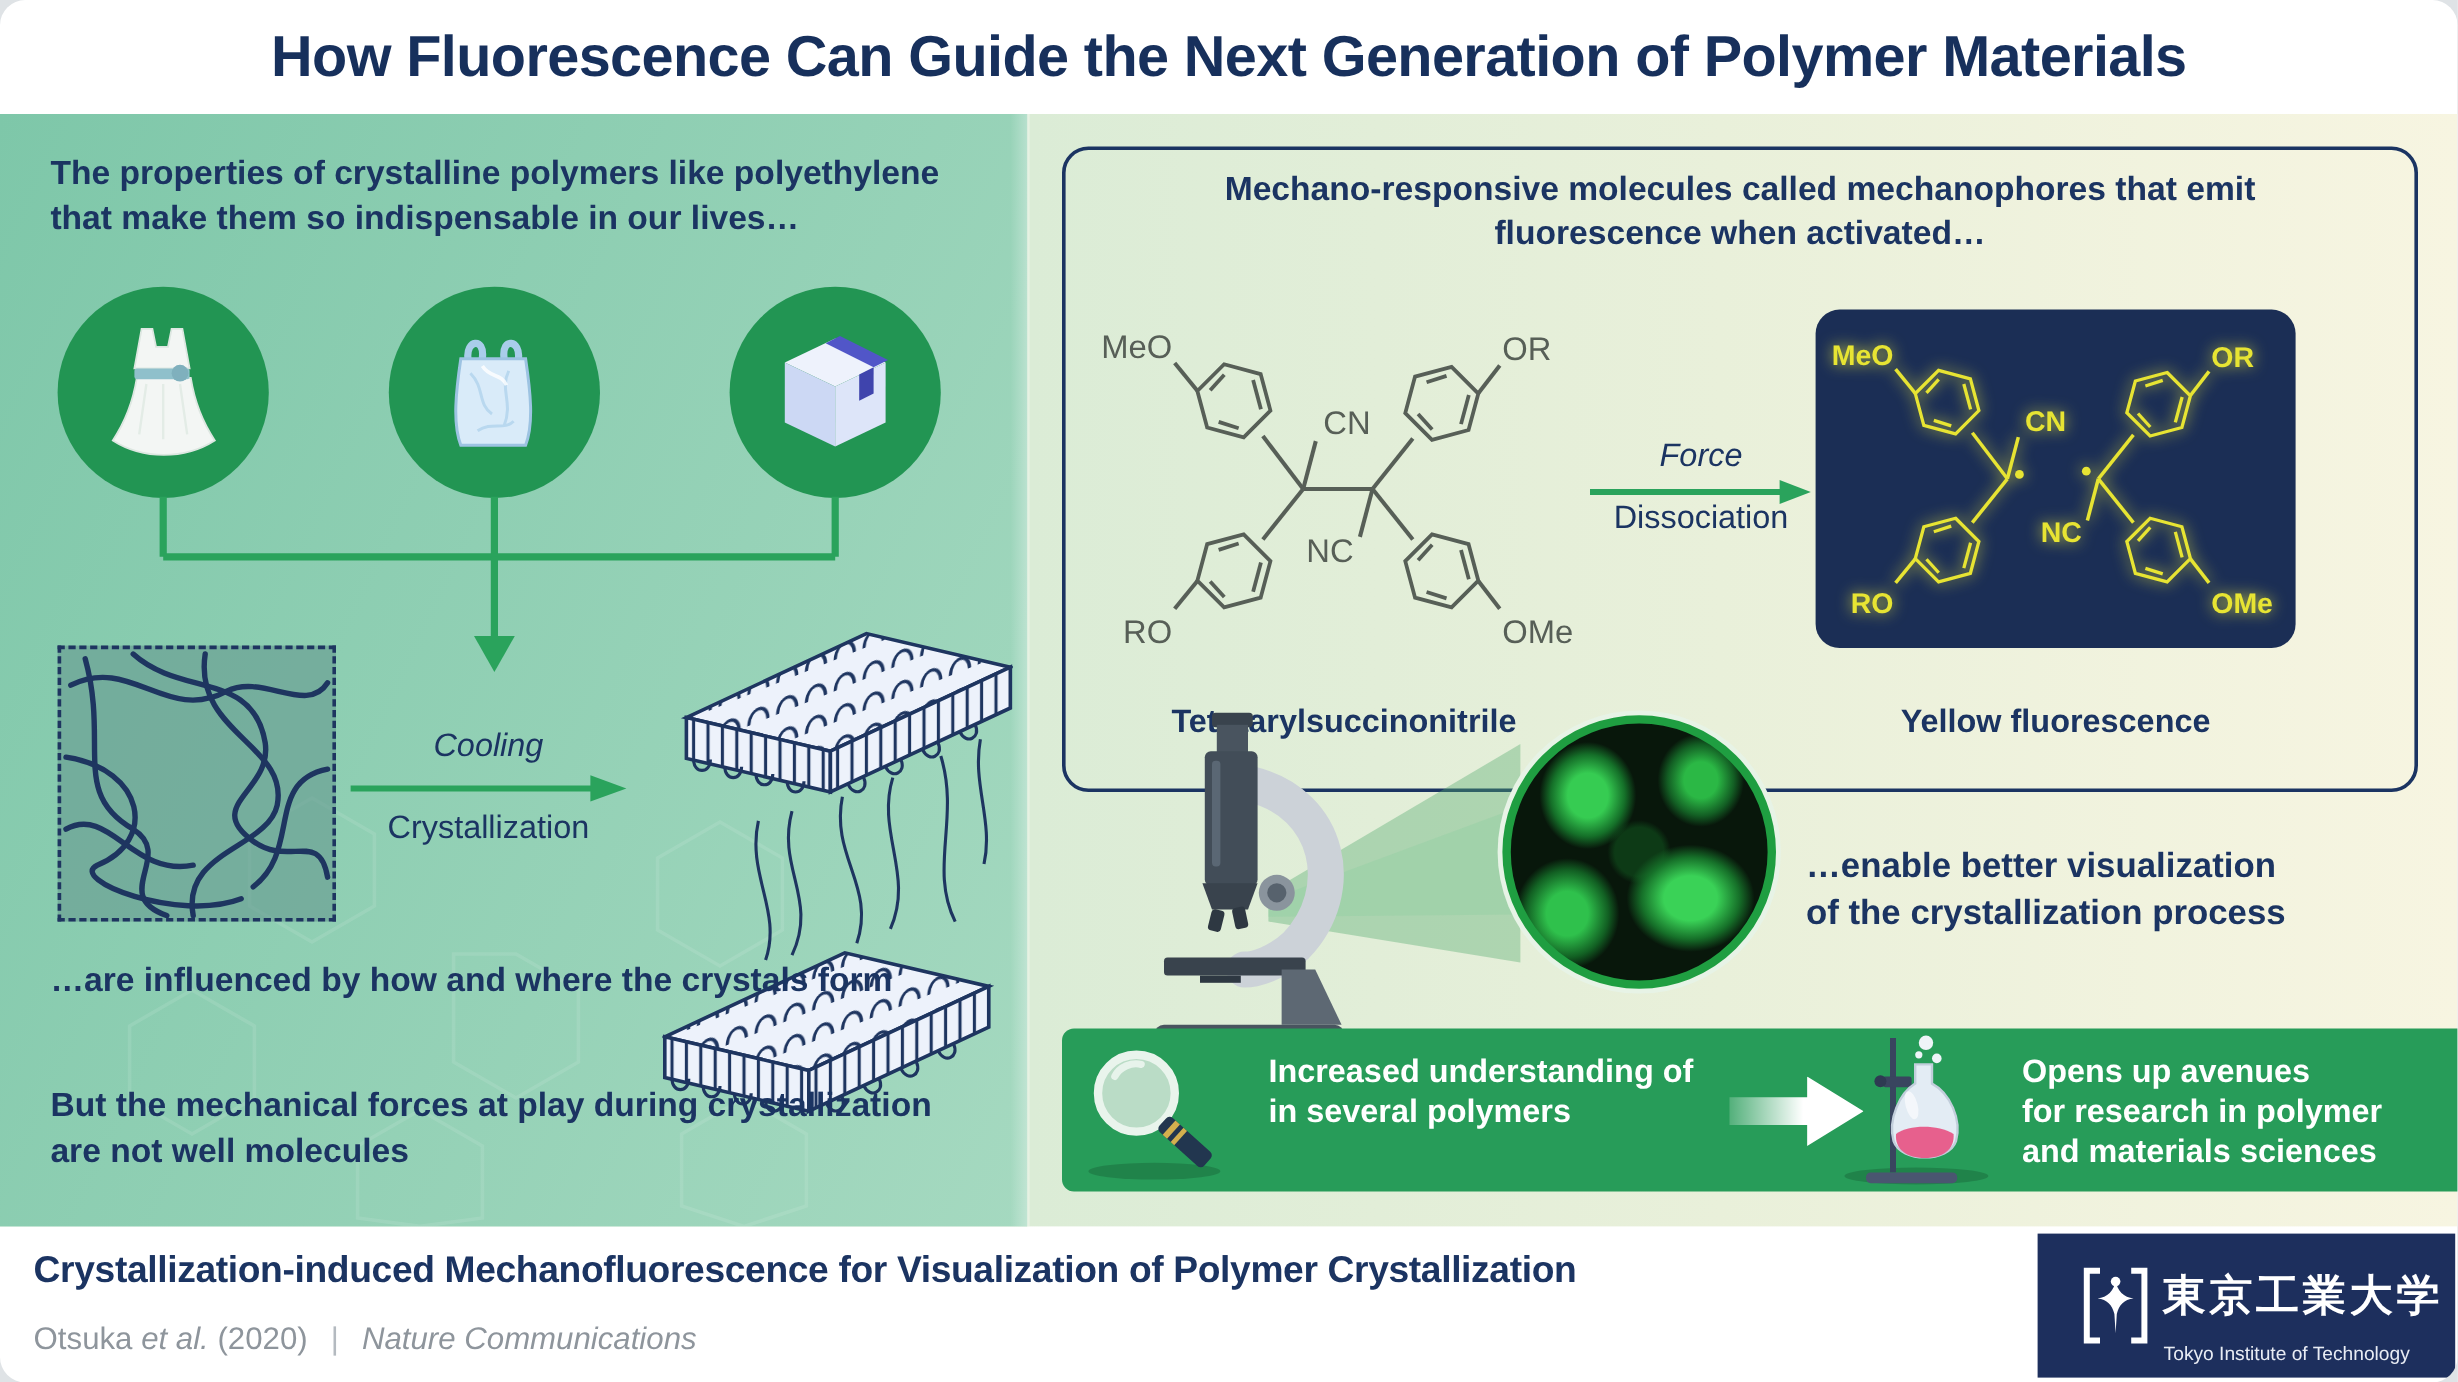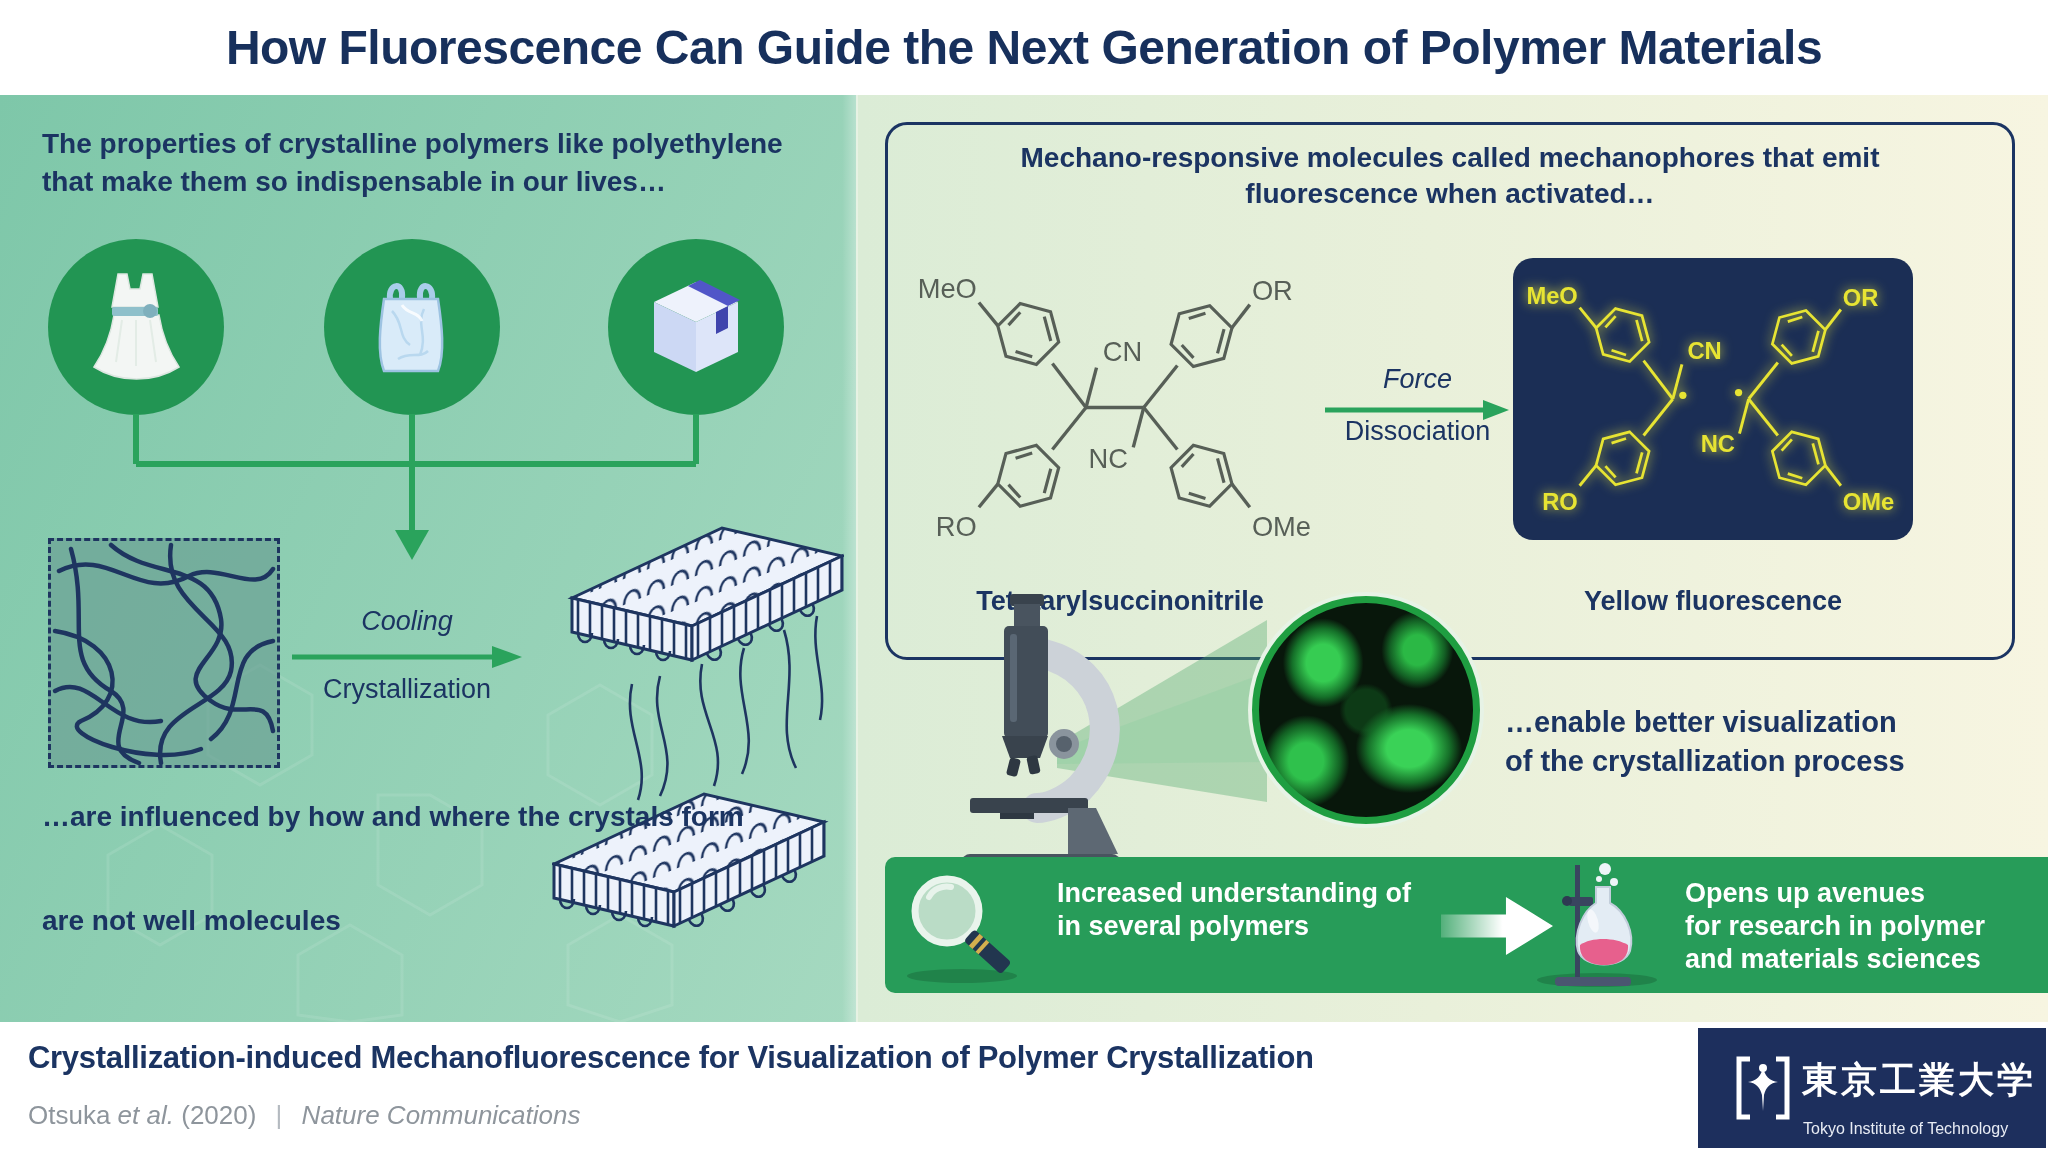--- a/index.html
+++ b/index.html
@@ -1,17 +1,17 @@
 <!DOCTYPE html>
 <html><head>
 <meta charset="utf-8">
 <style>
   html,body{margin:0;padding:0;background:#dfe3e6;}
   .stage{position:relative;width:2048px;height:1152px;background:#ffffff;overflow:hidden;
-         font-family:"Liberation Sans","DejaVu Sans",sans-serif;}
+         font-family:"Liberation Sans","DejaVu Sans",sans-serif;border-radius:21px;}
   .abs{position:absolute;}
   
   .main-title{left:0;top:20px;width:2048px;text-align:center;font-size:48px;font-weight:bold;
               color:#17305c;letter-spacing:-0.5px;}
   
   .band{left:0;top:95px;width:2048px;height:927px;
         background:linear-gradient(90deg,#c6e6d0 0%,#e9f0da 70%,#f7f5e1 100%);}
   .left-panel{left:0;top:95px;width:856px;height:927px;
         background:linear-gradient(115deg,#7ec7a9 0%,#a5d9c0 100%);}
   .panel-edge{left:842px;top:95px;width:16px;height:927px;
@@ -180,20 +180,21 @@
       <path d="M80,160 C70,205 100,235 86,276"></path>
       <path d="M265,92 C258,130 276,160 268,196"></path>
     </g>
     <use href="#slab" transform="translate(2,268)"></use>
   </svg>
 
   <div class="abs body-text" style="left:42px;top:798px">
     <div>…are influenced by how and where the crystals form</div>
   </div>
   <div class="abs body-text" style="left:42px;top:902px">
+    <div>But the mechanical forces at play during crystallization</div>
     <div>are not well molecules</div>
   </div>
 
   <div class="abs mech-box"></div>
   <div class="abs mech-heading">
     <div>Mechano-responsive molecules called mechanophores that emit</div>
     <div>fluorescence when activated…</div>
   </div>
 
   <svg class="abs" style="left:915px;top:250px;color:#575f57" width="405" height="315" viewBox="0 0 380 300">

